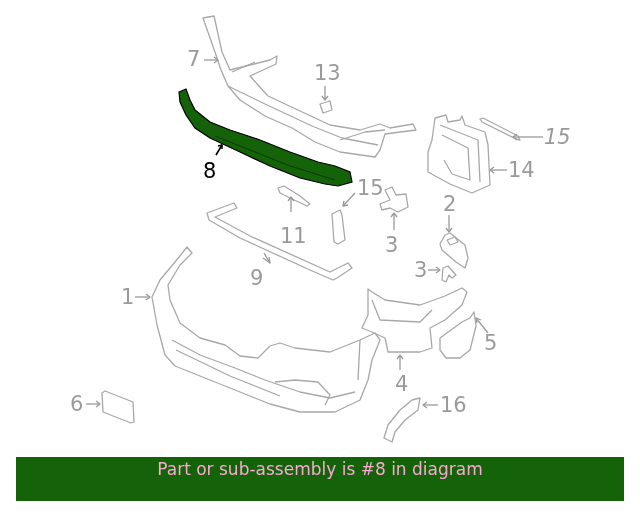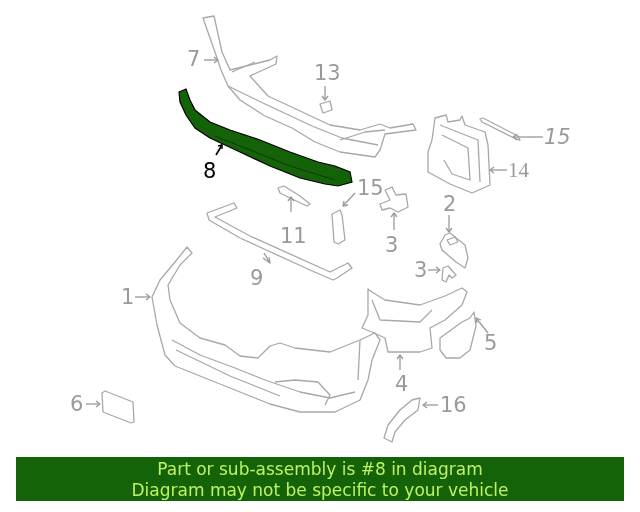--- a/index.html
+++ b/index.html
@@ -2,21 +2,21 @@
 <html><head>
 <meta charset="utf-8">
 <style>
   html, body { margin: 0; padding: 0; background: #ffffff; }
   body { width: 640px; height: 512px; position: relative; overflow: hidden; font-family: "DejaVu Sans", sans-serif; }
   #diagram { position: absolute; left: 0; top: 0; width: 640px; height: 512px; }
   .lbl { position: absolute; font-size: 21px; color: #9a9a9a; line-height: 1; white-space: nowrap; }
   .lbl.hl { color: #000000; }
   .banner {
     position: absolute; left: 16px; top: 457px; width: 608px; height: 44px;
-    background: #156308; color: #bef264; text-align: center;
+    background: #156308; color: #f9a8d4; text-align: center;
     font-family: "DejaVu Sans", sans-serif; font-size: 17px; line-height: 21px;
     padding-top: 2px; box-sizing: border-box;
   }
   .banner div { display: block; }
 </style>
 </head>
 <body>
 
 <svg id="diagram" viewBox="0 0 640 512" xmlns="http://www.w3.org/2000/svg">
   <g fill="none" stroke="#a8a8a8" stroke-width="1.3" stroke-linejoin="round">
@@ -130,30 +130,29 @@
     <path d="M179,92 L186,89 L190,100 L195,110 L210,122 L230,130 L260,140 L290,152 L318,162 L335,166 L350,172 L352,182 L338,186 L325,184 L300,178 L270,166 L240,152 L210,138 L195,128 L186,115 L180,102 Z" fill="#156308" stroke="#000000" stroke-width="1.2"></path>
     <path d="M215,136 L250,150 L290,166 L335,180" fill="none" stroke="#0a3a04" stroke-width="1"></path>
     <path d="M216,155 L222,145" stroke="#000" stroke-width="1.6"></path>
     <path d="M218,146 L222,145 L222,149" fill="none" stroke="#000" stroke-width="1.4"></path>
   </g>
 </svg>
 
 <span class="lbl" style="left:187px;top:49px;">7</span>
 <span class="lbl" style="left:314px;top:63px;">13</span>
 <span class="lbl" style="left:544px;top:127px;font-style:italic;">15</span>
-<span class="lbl" style="left:508px;top:160px;font-family:Liberation Serif, serif;">14</span>
+<span class="lbl" style="left:508px;top:160px;">14</span>
 <span class="lbl hl" style="left:203px;top:161px;">8</span>
 <span class="lbl" style="left:357px;top:178px;">15</span>
 <span class="lbl" style="left:443px;top:194px;">2</span>
 <span class="lbl" style="left:280px;top:226px;">11</span>
 <span class="lbl" style="left:385px;top:235px;">3</span>
 <span class="lbl" style="left:250px;top:268px;">9</span>
 <span class="lbl" style="left:414px;top:260px;">3</span>
 <span class="lbl" style="left:121px;top:287px;">1</span>
 <span class="lbl" style="left:484px;top:333px;">5</span>
 <span class="lbl" style="left:395px;top:374px;">4</span>
 <span class="lbl" style="left:70px;top:394px;">6</span>
 <span class="lbl" style="left:440px;top:395px;">16</span>
 
 <div class="banner">
   <div>Part or sub-assembly is #8 in diagram</div>
-  <div>Diagram may not be specific to your vehicle</div>
 </div>
 
 </body></html>

